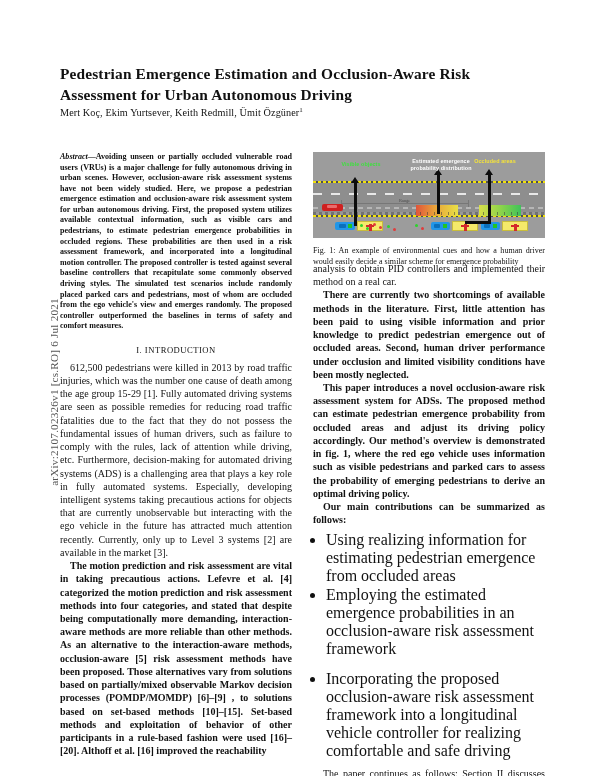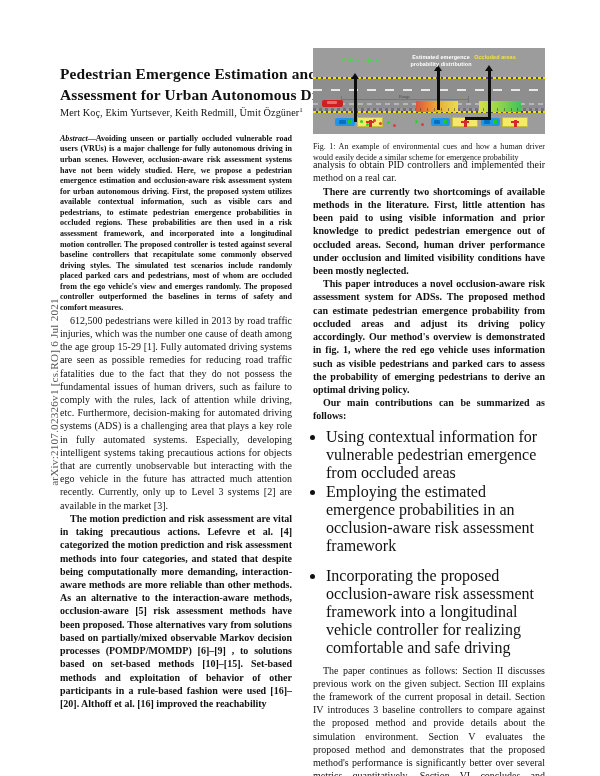--- a/index.html
+++ b/index.html
@@ -36,21 +36,21 @@
     font-size:15.4px; font-weight:bold; line-height:1.38;
     letter-spacing:0.15px; margin:0;
   }
   #authors { font-size:10.2px; letter-spacing:0.1px; }
   #authors sup { font-size:7px; vertical-align:super; }
 
   
   #columns {
     position:absolute; left:60px; top:152px;
     width:486px; height:540px;
-    display:flex; gap:21px;align-items:center;
+    display:flex; gap:21px;
   }
   .col { width:232px; position:relative; }
 
   p.body {
     margin:0 0 0 0;
     font-size:10px;
     line-height:1.322;
     text-align:justify;
     text-justify:inter-word;
     hyphens:auto;
@@ -220,20 +220,21 @@
       <span>Mert Koç, Ekim Yurtsever, Keith Redmill, Ümit Özgüner</span><sup>1</sup>
     </div>
   </div>
 
   <div id="columns">
 
     <div class="col" id="col-left">
 
       <p id="abstract-par"><span class="abs-label">Abstract—</span><span>Avoiding unseen or partially occluded vulnerable road users (VRUs) is a major challenge for fully autonomous driving in urban scenes. However, occlusion-aware risk assessment systems have not been widely studied. Here, we propose a pedestrian emergence estimation and occlusion-aware risk assessment system for urban autonomous driving. First, the proposed system utilizes available contextual information, such as visible cars and pedestrians, to estimate pedestrian emergence probabilities in occluded regions. These probabilities are then used in a risk assessment framework, and incorporated into a longitudinal motion controller. The proposed controller is tested against several baseline controllers that recapitulate some commonly observed driving styles. The simulated test scenarios include randomly placed parked cars and pedestrians, most of whom are occluded from the ego vehicle's view and emerges randomly. The proposed controller outperformed the baselines in terms of safety and comfort measures.</span></p>
 
+      <h2 class="section-head">I. INTRODUCTION</h2>
 
       <p class="body indent">612,500 pedestrians were killed in 2013 by road traffic injuries, which was the number one cause of death among the age group 15-29 [1]. Fully automated driving systems are seen as possible remedies for reducing road traffic fatalities due to the fact that they do not possess the fundamental issues of human drivers, such as failure to comply with the rules, lack of attention while driving, etc. Furthermore, decision-making for automated driving systems (ADS) is a challenging area that plays a key role in fully automated systems. Especially, developing intelligent systems taking precautious actions for objects that are currently unobservable but interacting with the ego vehicle in the future has attracted much attention recently. Currently, only up to Level 3 systems [2] are available in the market [3].</p>
       <p class="body indent">The motion prediction and risk assessment are vital in taking precautious actions. Lefevre et al. [4] categorized the motion prediction and risk assessment methods into four categories, and stated that despite being computationally more demanding, interaction-aware methods are more reliable than other methods. As an alternative to the interaction-aware methods, occlusion-aware [5] risk assessment methods have been proposed. Those alternatives vary from solutions based on partially/mixed observable Markov decision processes (POMDP/MOMDP) [6]–[9] , to solutions based on set-based methods [10]–[15]. Set-based methods and exploitation of behavior of other participants in a rule-based fashion were used [16]–[20]. Althoff et al. [16] improved the reachability</p>
 
     </div>
 
     <div class="col" id="col-right">
 
       <div id="figure-wrap">
         <div id="figure">
@@ -320,21 +321,21 @@
 
         <div id="fig-caption"><span class="fig-num">Fig. 1:</span><span> An example of environmental cues and how a human driver would easily decide a similar scheme for emergence probability</span></div>
       </div>
 
       <div style="margin-top:110px;">
         <p class="body">analysis to obtain PID controllers and implemented their method on a real car.</p>
         <p class="body indent">There are currently two shortcomings of available methods in the literature. First, little attention has been paid to using visible information and prior knowledge to predict pedestrian emergence out of occluded areas. Second, human driver performance under occlusion and limited visibility conditions have been mostly neglected.</p>
         <p class="body indent">This paper introduces a novel occlusion-aware risk assessment system for ADSs. The proposed method can estimate pedestrian emergence probability from occluded areas and adjust its driving policy accordingly. Our method's overview is demonstrated in fig. 1, where the red ego vehicle uses information such as visible pedestrians and parked cars to assess the probability of emerging pedestrians to derive an optimal driving policy.</p>
         <p class="body indent">Our main contributions can be summarized as follows:</p>
         <ul id="contributions-list" style="margin:5px 0 0 0; padding-left:13px; list-style:disc;">
-          <li class="body" style="margin-bottom:1px;">Using contextual information for vulnerable pedestrian emergence from occluded areas</li>
+          <li class="body" style="margin-bottom:1px;">Using realizing information for estimating pedestrian emergence from occluded areas</li>
           <li class="body" style="margin-bottom:12px;">Employing the estimated emergence probabilities in an occlusion-aware risk assessment framework</li>
           <li class="body">Incorporating the proposed occlusion-aware risk assessment framework into a longitudinal vehicle controller for realizing comfortable and safe driving</li>
         </ul>
         <p class="body indent" style="margin-top:7px;">The paper continues as follows: Section II discusses previous work on the given subject. Section III explains the framework of the current proposal in detail. Section IV introduces 3 baseline controllers to compare against the proposed method and provide details about the simulation environment. Section V evaluates the proposed method and demonstrates that the proposed method's performance is significantly better over several metrics quantitatively. Section VI concludes and discusses possible future directions.</p>
       </div>
 
     </div>
   </div>
 </div>
 

